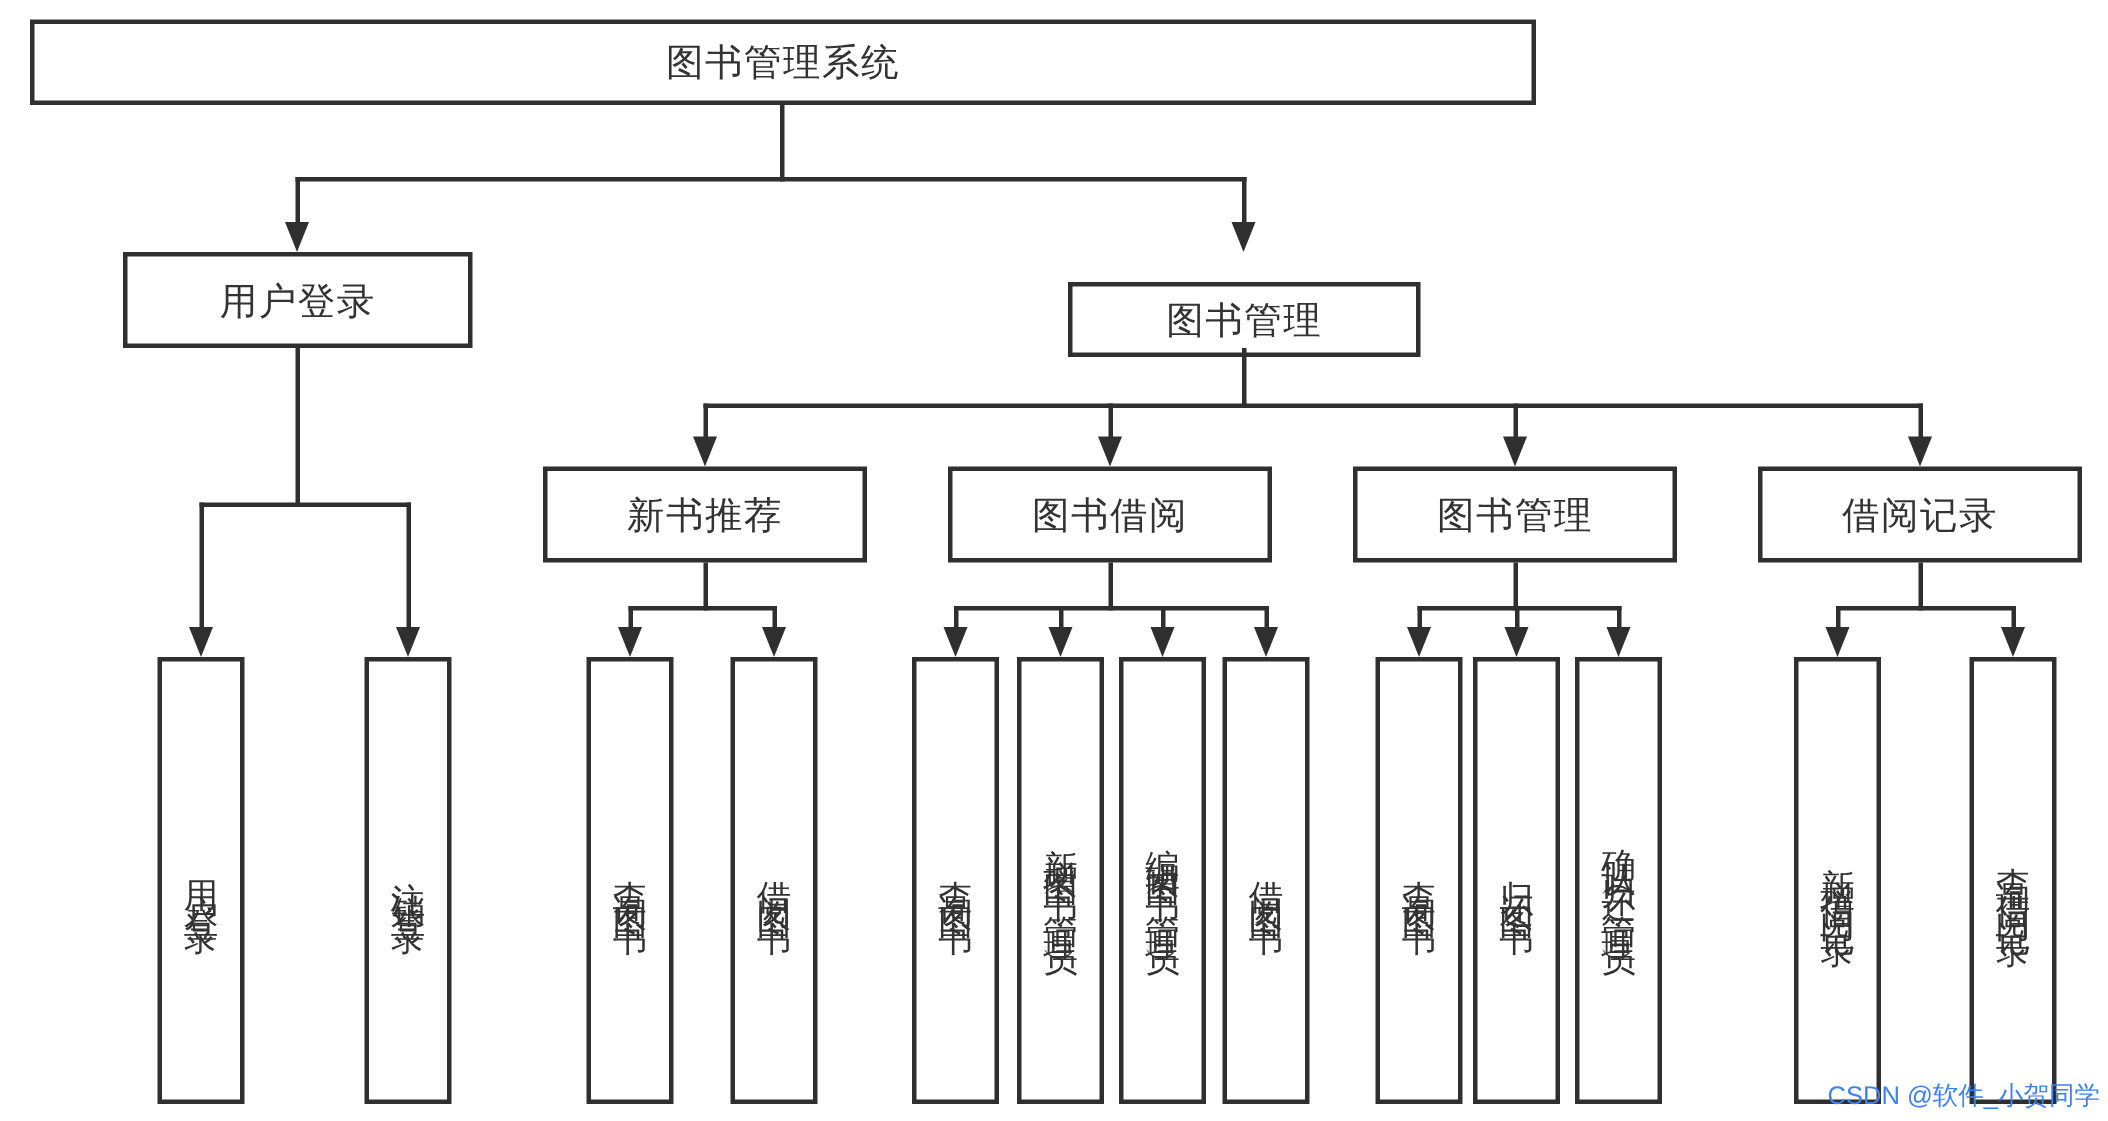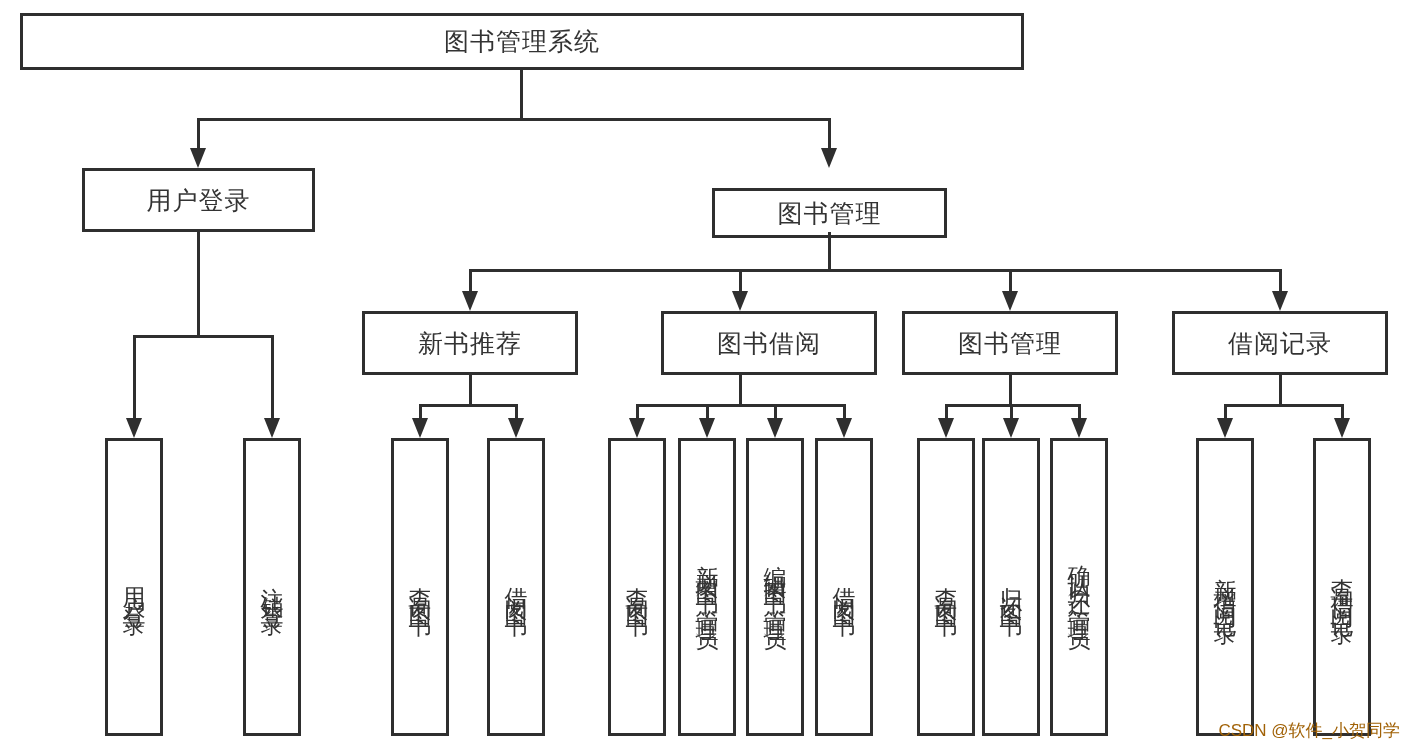--- a/index.html
+++ b/index.html
@@ -44,21 +44,21 @@
     border-right: 8px solid transparent;
     border-top: 20px solid #2f2f2f;
   }
   .watermark {
     position: absolute;
     left: 1185px;
     top: 719px;
     width: 215px;
     text-align: right;
     font-size: 17px;
-    color: #a16207;
+    color: #3b82f6;
     white-space: nowrap;
   }
 </style>
 </head>
 <body>
 
 <div class="canvas">
 
   <div class="box" style="left:20px; top:13px; width:1004px; height:57px;">
     <span class="hlabel">图书管理系统</span>
@@ -92,21 +92,21 @@
   <div class="vline" style="left:739px; top:269px; height:24px;"></div>
   <div class="arrow" style="left:732px; top:291px;"></div>
   <div class="vline" style="left:1009px; top:269px; height:24px;"></div>
   <div class="arrow" style="left:1002px; top:291px;"></div>
   <div class="vline" style="left:1279px; top:269px; height:24px;"></div>
   <div class="arrow" style="left:1272px; top:291px;"></div>
 
   <div class="box" style="left:362px; top:311px; width:216px; height:64px;">
     <span class="hlabel">新书推荐</span>
   </div>
-  <div class="box" style="left:632px; top:311px; width:216px; height:64px;margin-left:29px;">
+  <div class="box" style="left:632px; top:311px; width:216px; height:64px;">
     <span class="hlabel">图书借阅</span>
   </div>
   <div class="box" style="left:902px; top:311px; width:216px; height:64px;">
     <span class="hlabel">图书管理</span>
   </div>
   <div class="box" style="left:1172px; top:311px; width:216px; height:64px;">
     <span class="hlabel">借阅记录</span>
   </div>
 
   <div class="vline" style="left:469px; top:375px; height:32px;"></div>

